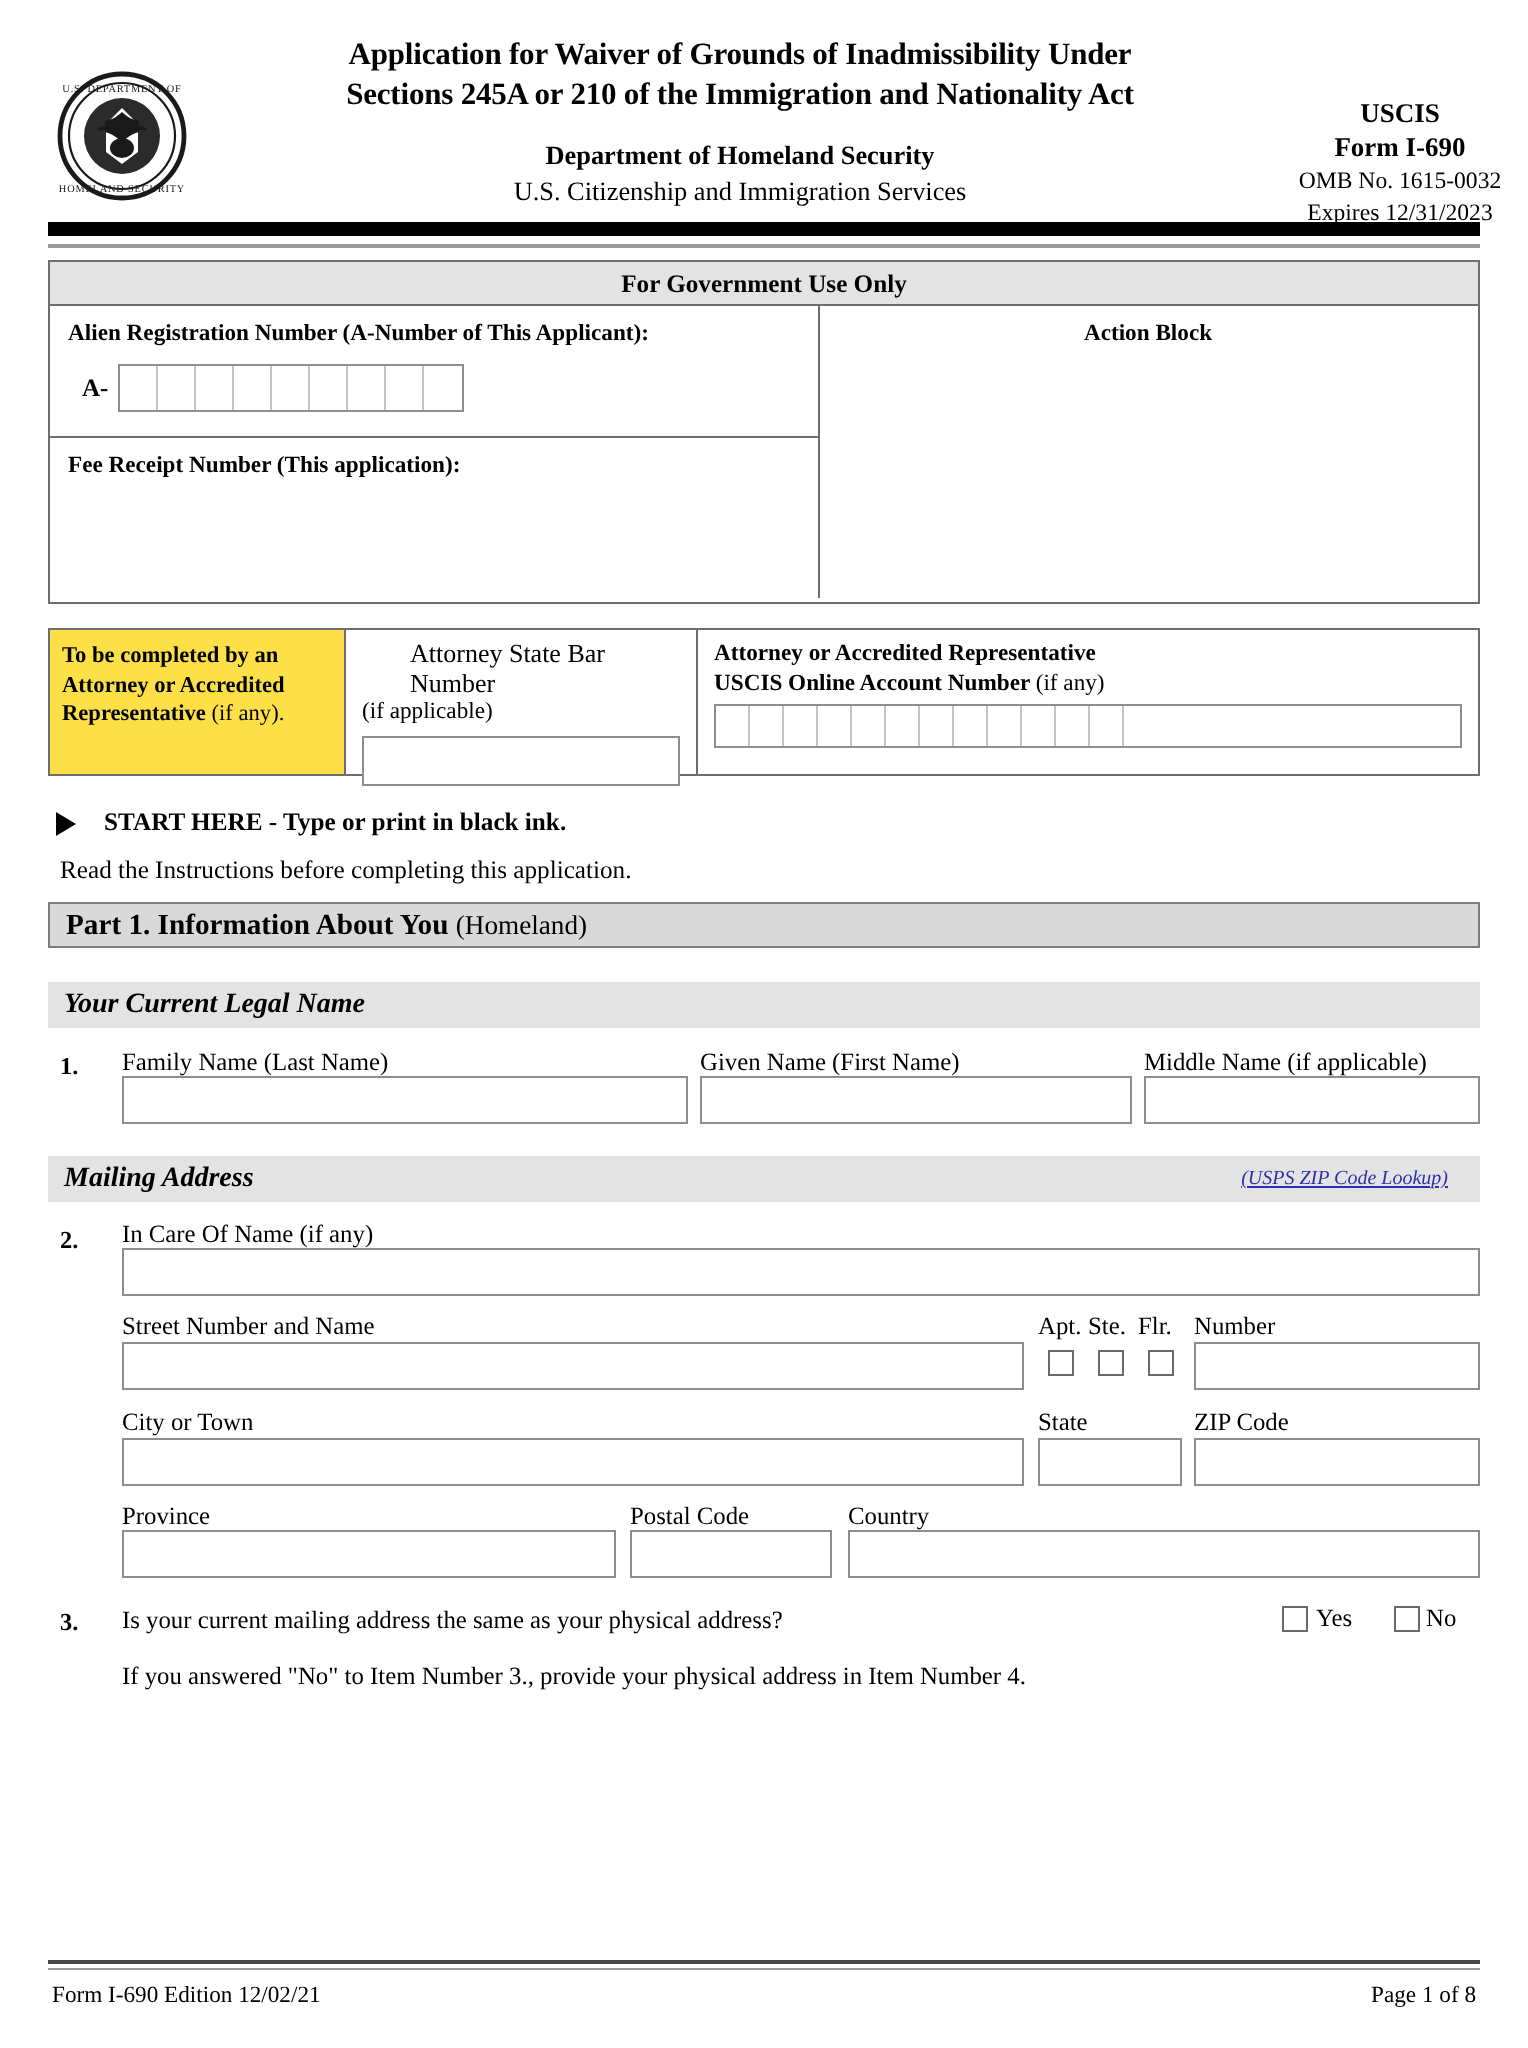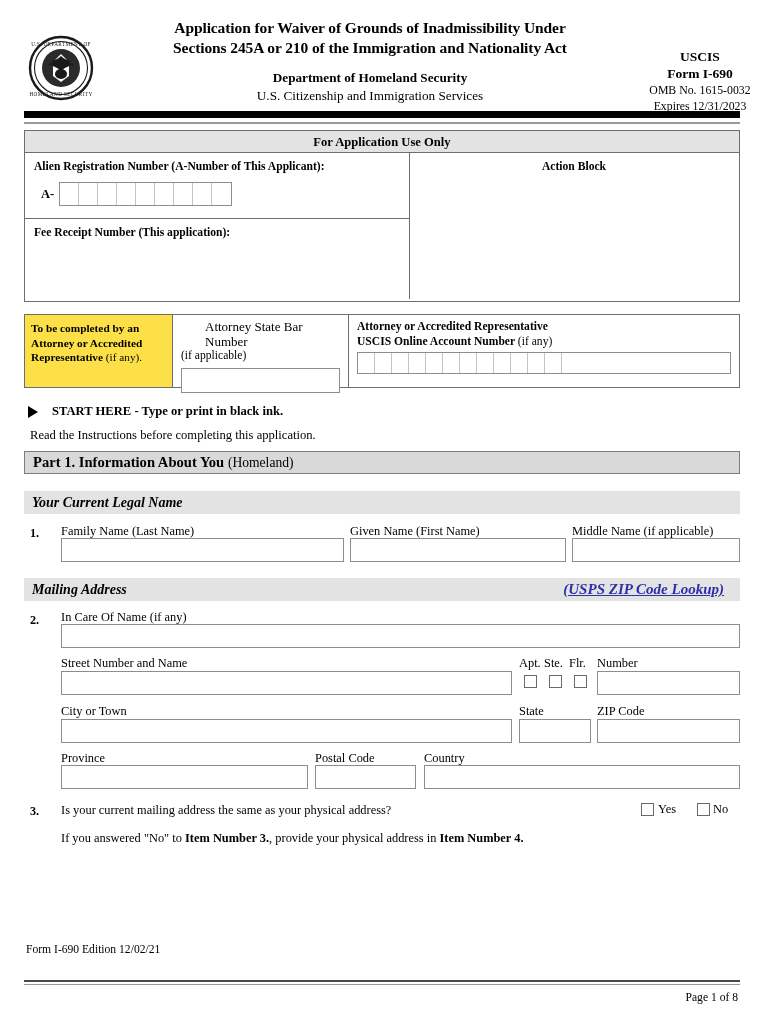--- a/index.html
+++ b/index.html
@@ -296,23 +296,23 @@
     box-sizing: border-box;
     line-height: 23px;
     padding-left: 8px;
     font-size: 14px;
     font-weight: bold;
     font-style: italic;
   }
   .usps-link {
     position: absolute;
     right: 16px; top: 0;
-    font-size: 15px;
+    font-size: 10px;
     font-style: italic;
-    font-weight: bold;
+    font-weight: normal;
     color: #2f2fa8;
     text-decoration: underline;
     line-height: 23px;
   }
 
   
   .itemnum {
     position: absolute;
     font-weight: bold;
     font-size: 12.2px;
@@ -332,38 +332,38 @@
     position: absolute;
     width: 13px; height: 13px;
     border: 1.4px solid #6a6a6a;
     background: #fff;
     box-sizing: border-box;
   }
   .note {
     position: absolute;
     font-size: 12.4px;
   }
-  .note b { font-weight: bold; }
+  .note b { font-weight: normal; }
 
   
   .foot-rule-a {
     position: absolute;
     left: 24px; top: 980px;
     width: 716px; height: 2px;
     background: #4a4a4a;
   }
   .foot-rule-b {
     position: absolute;
     left: 24px; top: 984px;
     width: 716px; height: 1px;
     background: #9a9a9a;
   }
   .foot-left {
     position: absolute;
-    left: 26px; top: 943px;
+    left: 26px; top: 991px;
     font-size: 11.6px;
   }
   .foot-right {
     position: absolute;
     right: 26px; top: 991px;
     font-size: 11.6px;
   }
 </style>
 </head>
 <body>
@@ -399,21 +399,21 @@
       <div class="b2">Form I-690</div>
       <div class="s1">OMB No. 1615-0032</div>
       <div class="s1">Expires 12/31/2023</div>
     </div>
   </div>
 
   <div class="rule-thick"></div>
   <div class="rule-thin"></div>
 
   <div class="gov">
-    <div class="gov-title">For Application Use Only</div>
+    <div class="gov-title">For Government Use Only</div>
     <div class="gov-body">
 
       <div class="gov-left">
         <div class="gov-left-top">
           <div class="gov-lbl">Alien Registration Number (A-Number of This Applicant):</div>
           <div class="anum-row">
             <span class="anum-dash">A-</span>
             <span class="cellbox" id="anum-cells">
                 <span class="cell"></span>
                 <span class="cell"></span>

